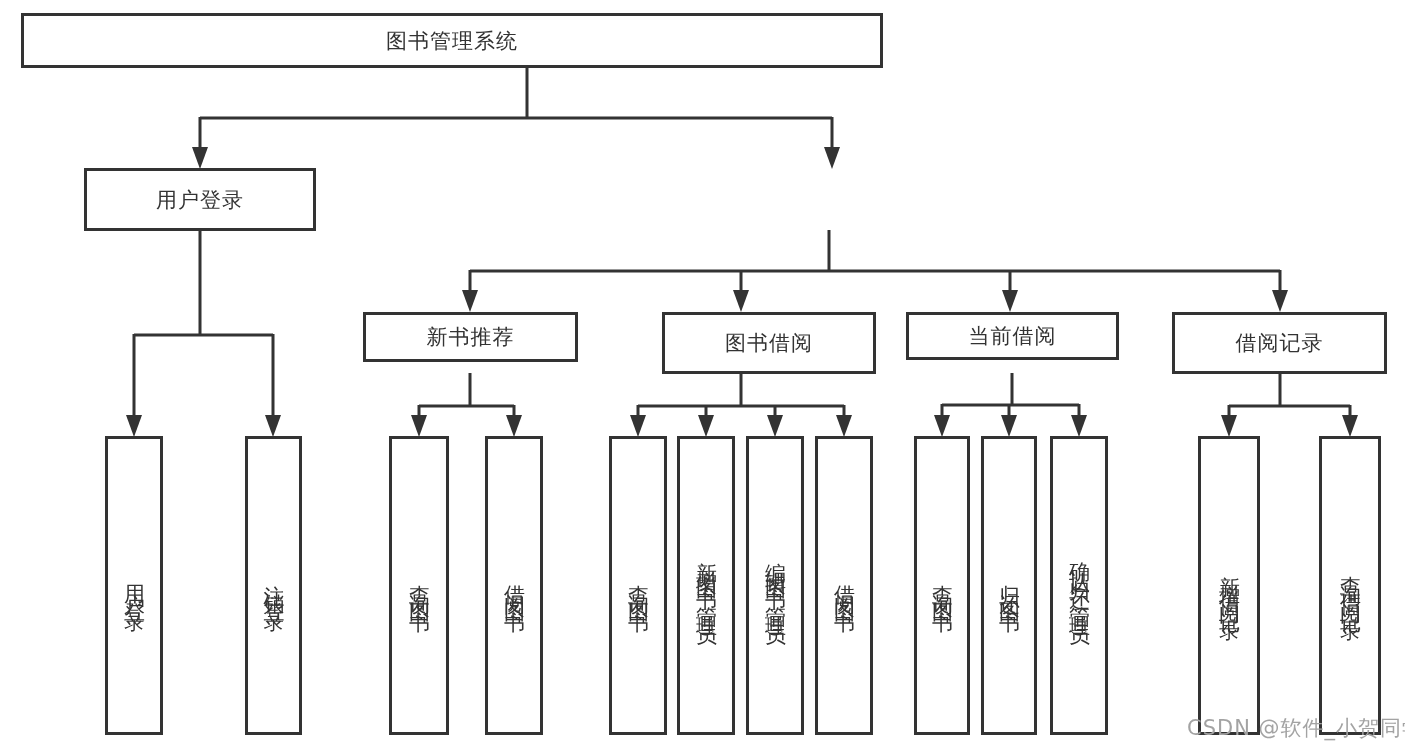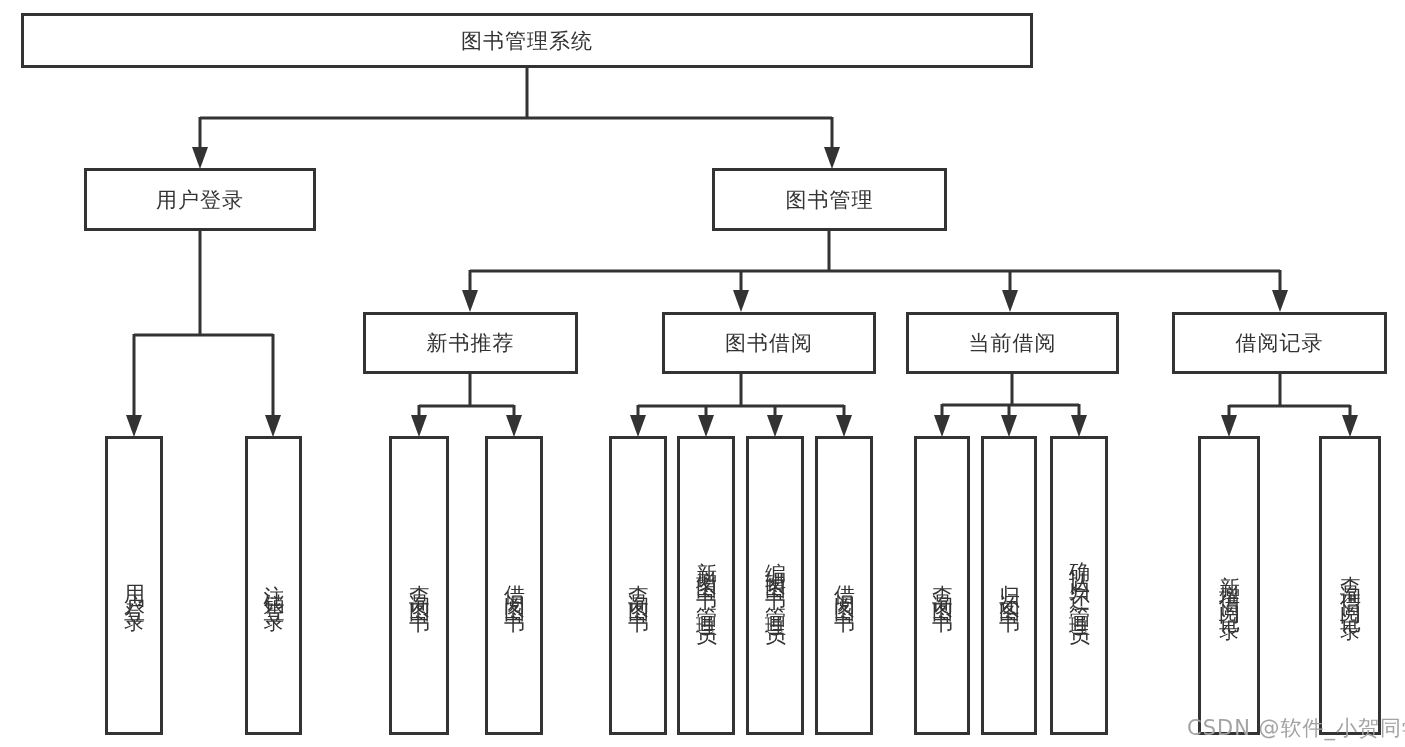--- a/index.html
+++ b/index.html
@@ -39,26 +39,26 @@
   .node.v { font-size: 21px; }
   .node.v .vtext {
     writing-mode: vertical-rl;
     text-orientation: mixed;
     letter-spacing: 9px;
     line-height: 1;
     white-space: nowrap;
   }
 
   
-  .root-box            { left: 21px;   top: 13px;  width: 1012px; height: 55px; }
+  .root-box            { left: 21px;   top: 13px;  width: 862px; height: 55px; }
   .n-user-login        { left: 84px;   top: 168px; width: 232px;  height: 63px; }
   .n-book-management   { left: 712px;  top: 168px; width: 235px;  height: 63px; }
-  .n-new-book          { left: 363px;  top: 312px; width: 215px;  height: 62px; }
+  .n-new-book          { left: 363px;  top: 312px; width: 215px;  height: 50px; }
   .n-book-borrow       { left: 634px;  top: 312px; width: 214px;  height: 62px; margin-left: 28px; }
-  .n-current-borrow    { left: 906px;  top: 312px; width: 213px;  height: 62px; }
+  .n-current-borrow    { left: 906px;  top: 312px; width: 213px;  height: 48px; }
   .n-borrow-records    { left: 1172px; top: 312px; width: 215px;  height: 62px; }
 
   .leaf { top: 436px; height: 299px; }
   .lf-user-login       { left: 105px;  width: 58px; }
   .lf-logout           { left: 245px;  width: 57px; }
   .lf-query-1          { left: 389px;  width: 60px; }
   .lf-borrow-1         { left: 485px;  width: 58px; }
   .lf-query-2          { left: 609px;  width: 58px; }
   .lf-add-book         { left: 677px;  width: 58px; }
   .lf-edit-book        { left: 746px;  width: 58px; }
@@ -129,23 +129,20 @@
   </svg>
 
   <div class="node h root-box">
     <span>图书管理系统</span>
   </div>
 
   <div class="node h n-user-login">
     <span>用户登录</span>
   </div>
 
-  <div class="node h n-book-management">
-    <span>图书管理</span>
-  </div>
 
   <div class="node h n-new-book">
     <span>新书推荐</span>
   </div>
 
   <div class="node h n-book-borrow">
     <span>图书借阅</span>
   </div>
 
   <div class="node h n-current-borrow">

